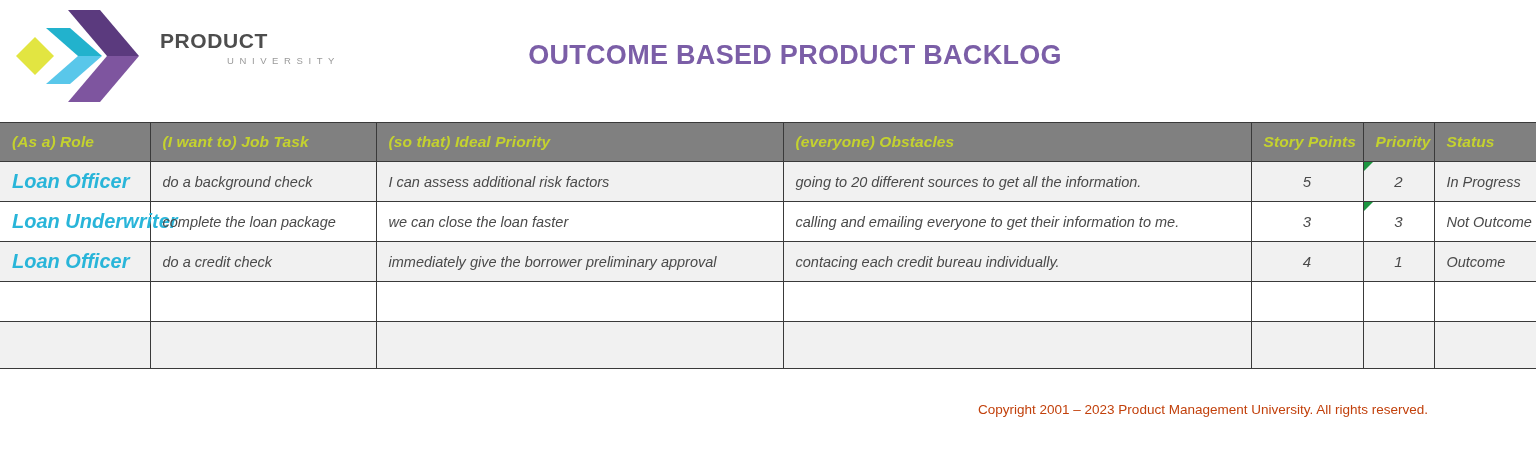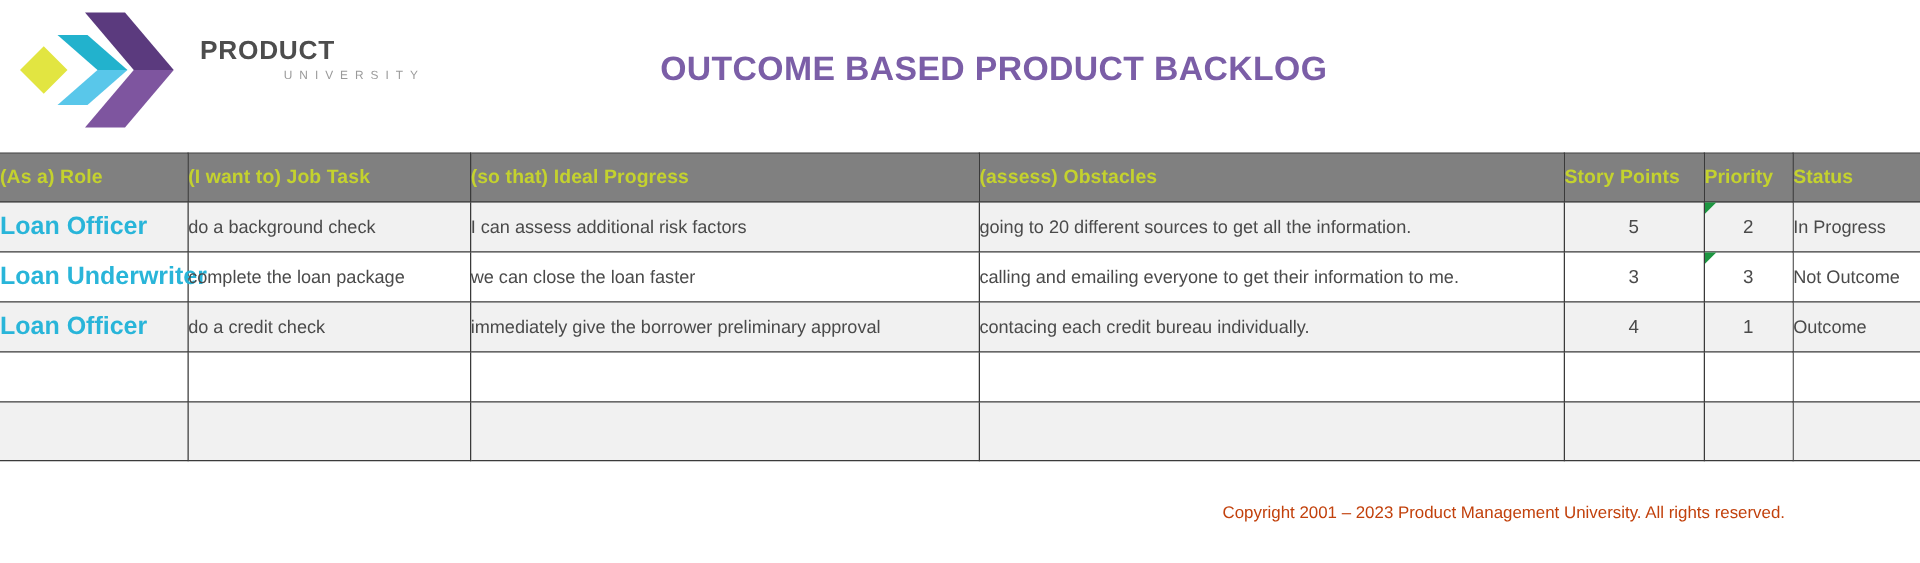--- a/index.html
+++ b/index.html
@@ -83,23 +83,24 @@
     position: absolute;
     left: 0; top: 122px;
     width: 1546px;
     border-collapse: collapse;
     table-layout: fixed;
   }
   .backlog-table th,
   .backlog-table td {
     border: 1px solid #3a3a3a;
     border-left: none;
-    padding: 0 0;
+    padding: 0 12px;
     vertical-align: middle;
     text-align: left;
+    font-style: italic;
   }
   .backlog-table th:first-child,
   .backlog-table td:first-child {
     border-left: none;
   }
   .backlog-table thead th {
     background: #808080;
     color: #c4d22e;
     font-family: "Liberation Sans", sans-serif;
     font-weight: bold;
@@ -189,22 +190,22 @@
       <col style="width:407px">
       <col style="width:468px">
       <col style="width:112px">
       <col style="width:71px">
       <col style="width:112px">
     </colgroup>
     <thead>
       <tr>
         <th>(As a) Role</th>
         <th>(I want to) Job Task</th>
-        <th>(so that) Ideal Progress</th>
-        <th>(assess) Obstacles</th>
+        <th>(so that) Ideal Priority</th>
+        <th>(everyone) Obstacles</th>
         <th>Story Points</th>
         <th>Priority</th>
         <th>Status</th>
       </tr>
     </thead>
     <tbody>
 
       <tr class="shade">
         <td><span class="cell-role">Loan Officer</span></td>
         <td><span class="cell-text">do a background check</span></td>

